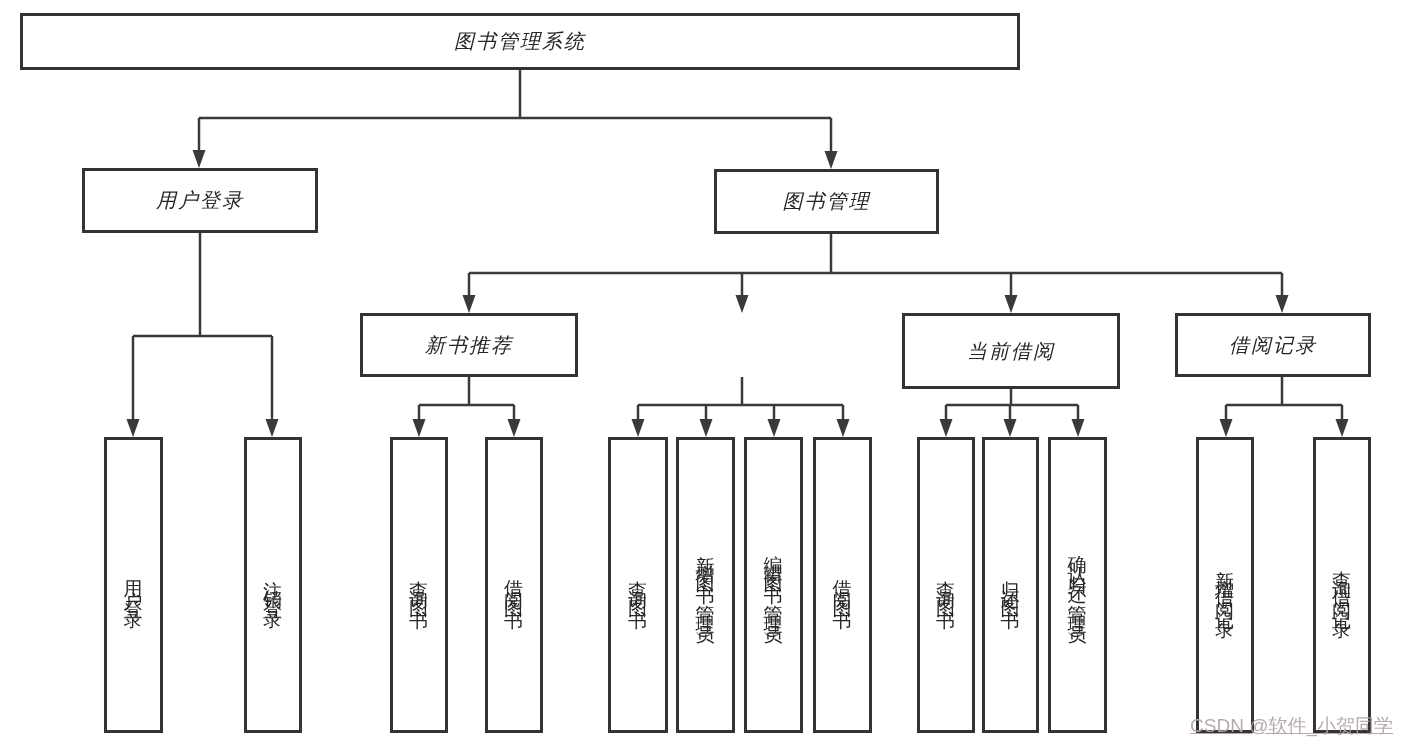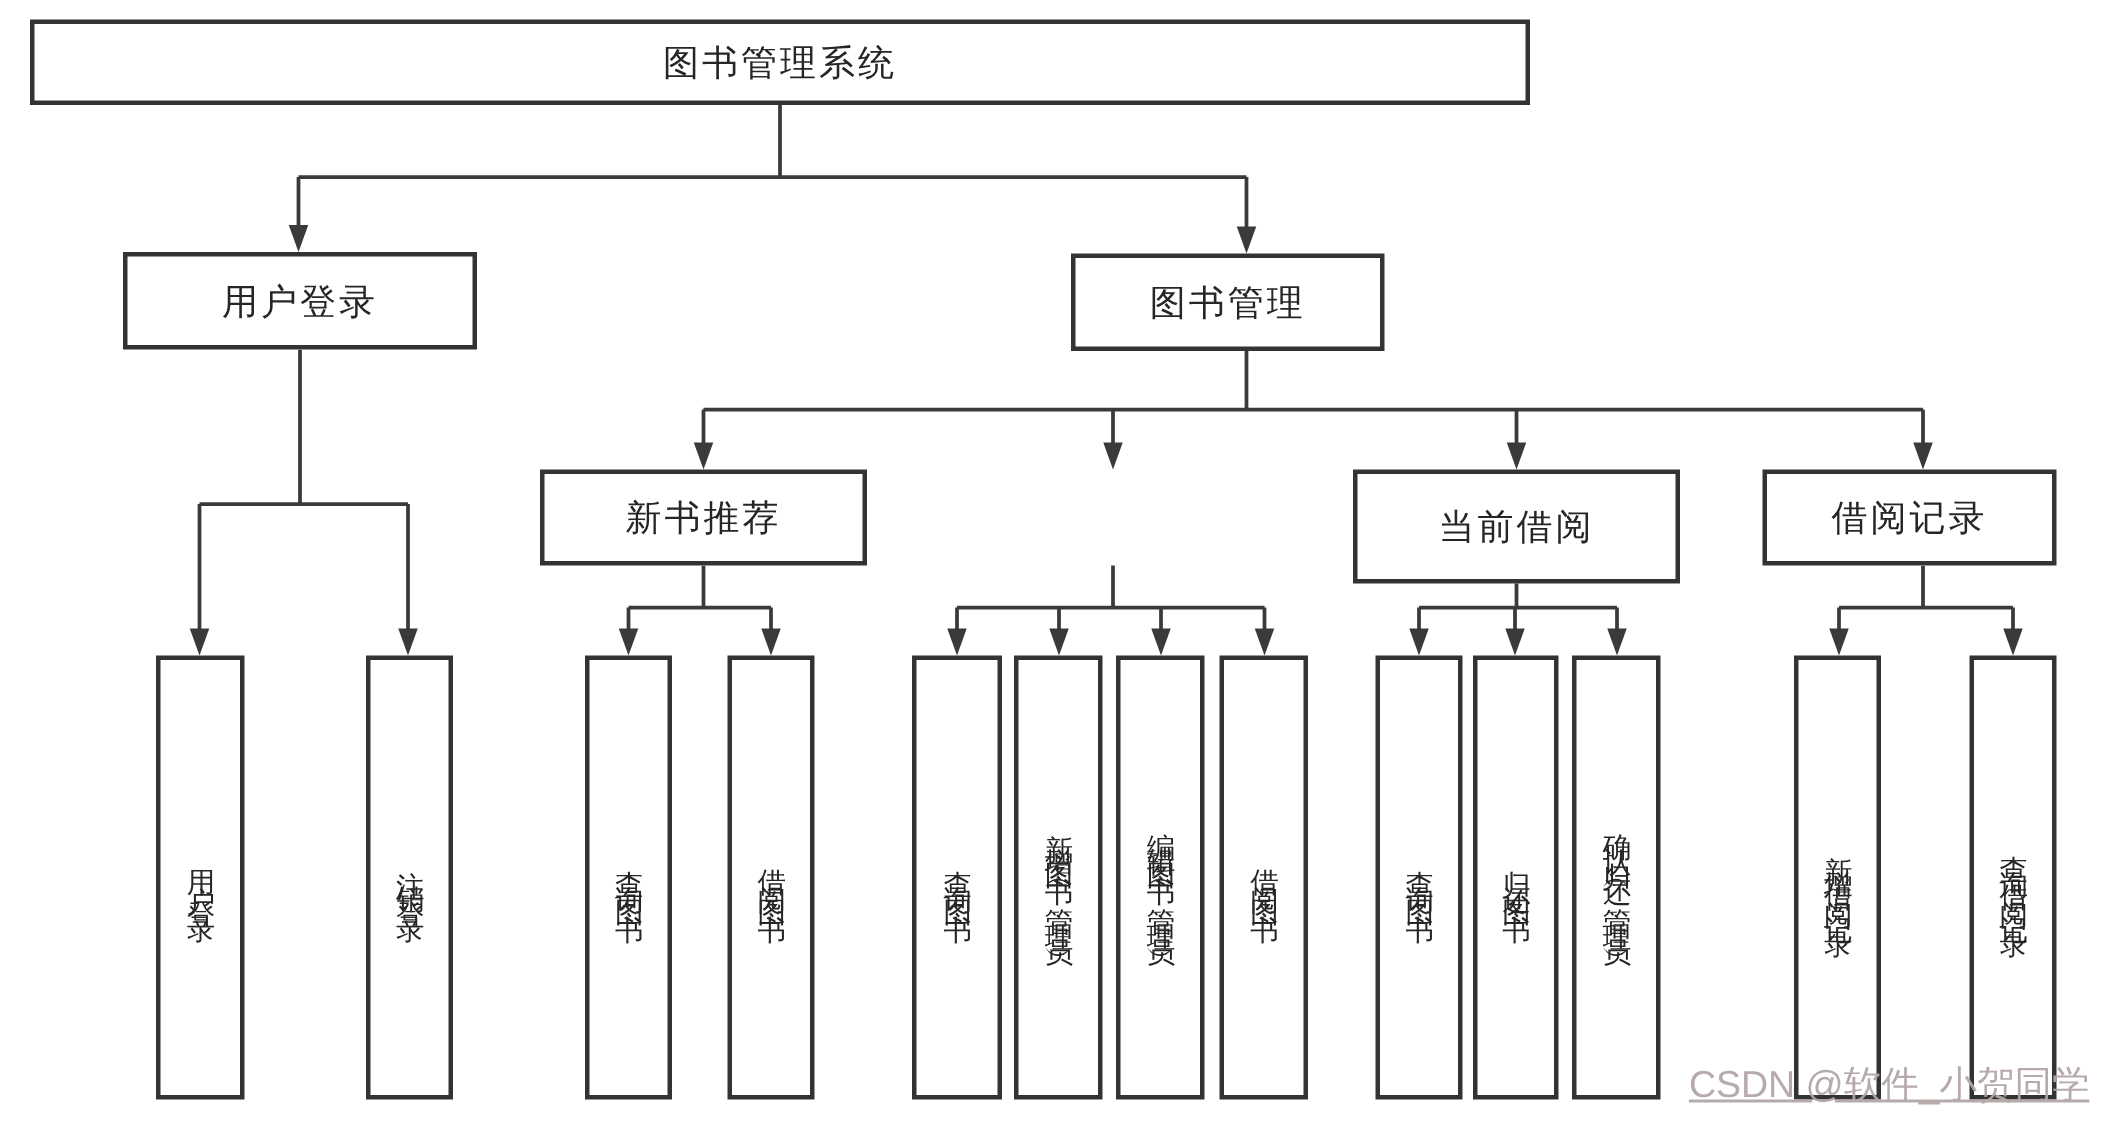--- a/index.html
+++ b/index.html
@@ -23,36 +23,37 @@
   .box {
     position: absolute;
     background: #ffffff;
     border: 3px solid #333333;
     box-sizing: border-box;
     display: flex;
     align-items: center;
     justify-content: center;
   }
   .hbox {
-    font-size: 24px;
+    font-size: 20px;
     letter-spacing: 2px;
     white-space: nowrap;
+    font-style: italic;
   }
   .vbox span {
     writing-mode: vertical-rl;
     text-orientation: mixed;
     font-size: 19px;
     letter-spacing: 10px;
     line-height: 1;
   }
   #watermark {
     position: absolute;
     right: 12px;
     bottom: 8px;
-    font-size: 25px;
+    font-size: 19px;
     color: #b3a6a6;
     text-decoration: underline;
     opacity: 0.95;
     white-space: nowrap;
     z-index: 5;
   }
 </style>
 </head>
 <body>
 
@@ -116,21 +117,21 @@
     <line x1="1226" y1="405" x2="1342" y2="405"></line>
     <line x1="1226" y1="405" x2="1226" y2="424"></line>
     <polygon points="1219.5,419 1232.5,419 1226,437"></polygon>
     <line x1="1342" y1="405" x2="1342" y2="424"></line>
     <polygon points="1335.5,419 1348.5,419 1342,437"></polygon>
   </svg>
 
   <div class="box hbox" style="left:20px; top:13px; width:1000px; height:57px;">图书管理系统</div>
 
   <div class="box hbox" style="left:82px; top:168px; width:236px; height:65px;">用户登录</div>
-  <div class="box hbox" style="left:714px; top:169px; width:209px; height:65px;">图书管理</div>
+  <div class="box hbox" style="left:714px; top:169px; width:225px; height:65px;">图书管理</div>
 
   <div class="box hbox" style="left:360px; top:313px; width:218px; height:64px;text-align:center;">新书推荐</div>
   <div class="box hbox" style="left:902px; top:313px; width:218px; height:76px;">当前借阅</div>
   <div class="box hbox" style="left:1175px; top:313px; width:196px; height:64px;">借阅记录</div>
 
   <div class="box vbox" style="left:104px; top:437px; width:59px; height:296px;">
     <span>用户登录</span>
   </div>
   <div class="box vbox" style="left:244px; top:437px; width:58px; height:296px;">
     <span>注销登录</span>

